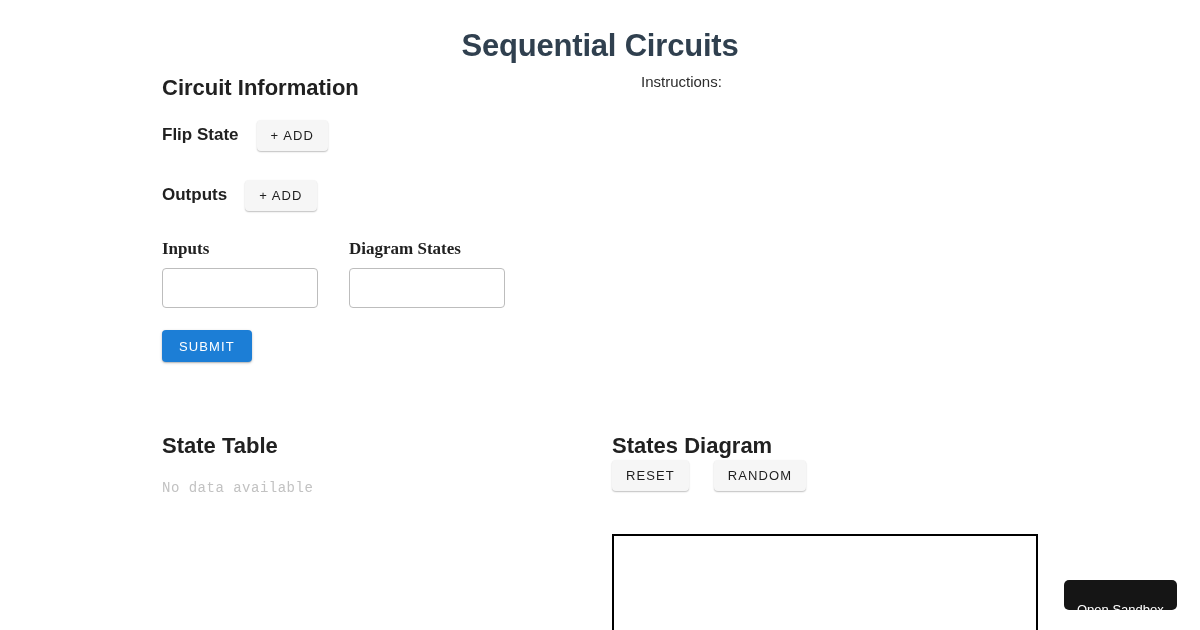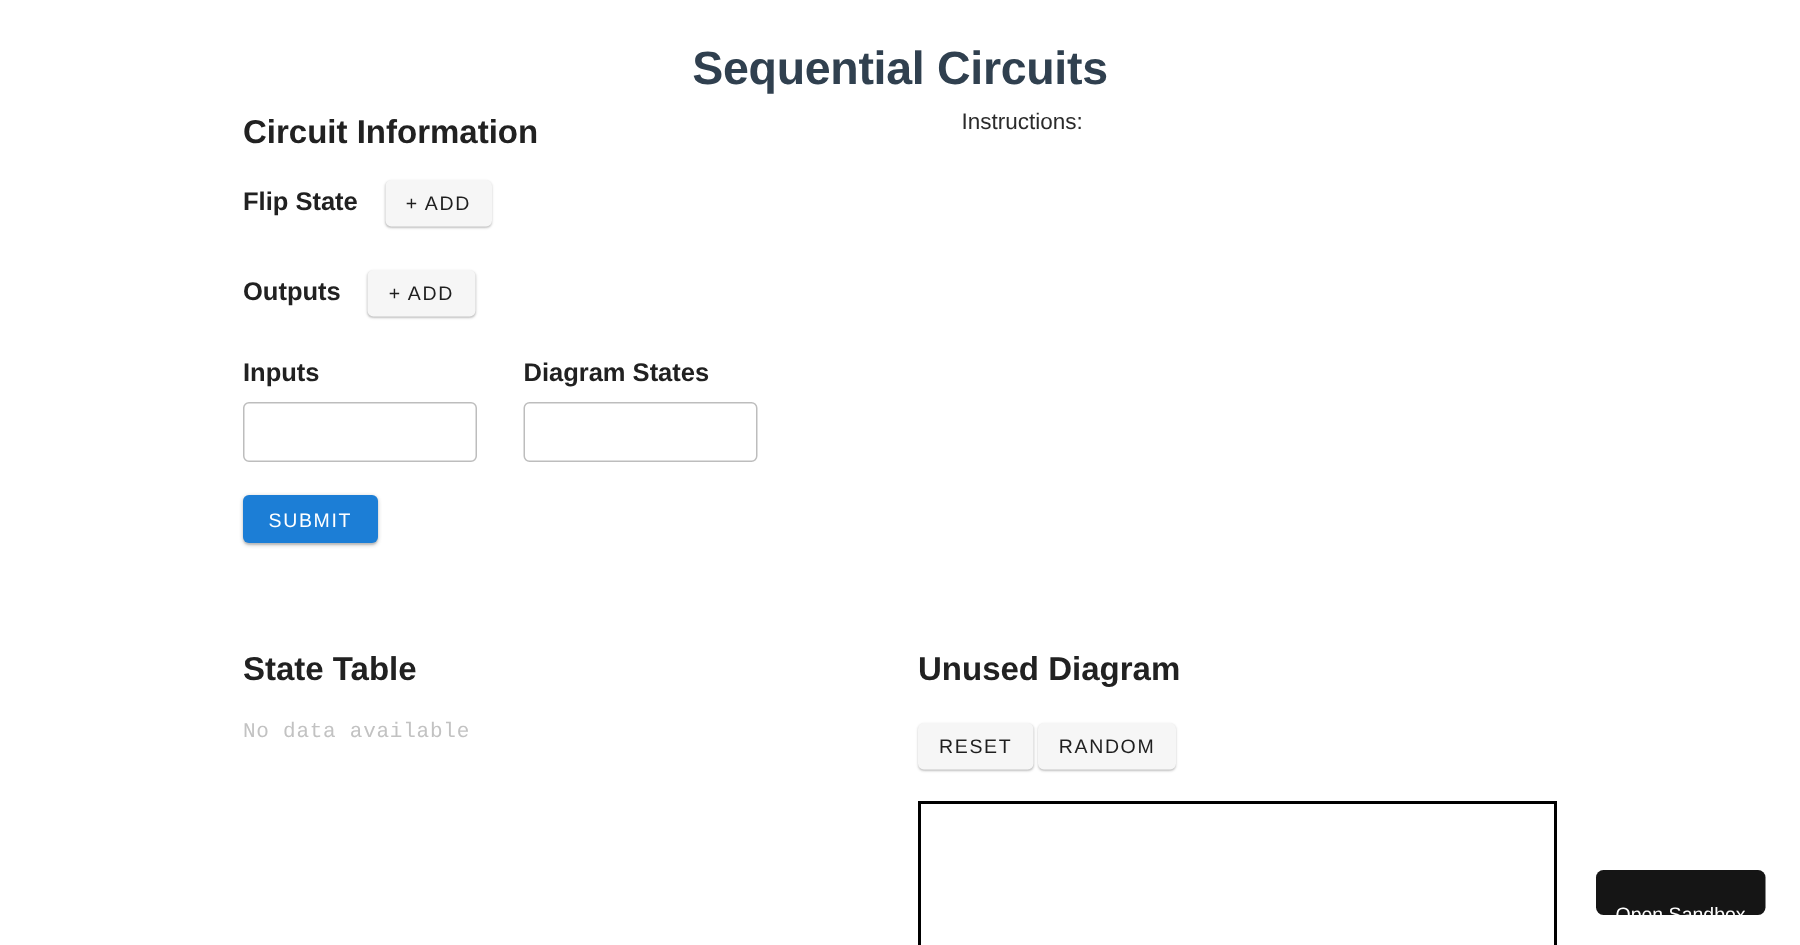--- a/index.html
+++ b/index.html
@@ -76,20 +76,21 @@
 
   .inputs-group        { position: absolute; left: 162px; top: 238px; width: 156px; }
   .unused-group        { position: absolute; left: 349px; top: 238px; width: 156px; }
   .group-label {
     font-size: 17px;
     font-weight: bold;
     color: #212121;
     line-height: 22px;
     display: block;
     margin-bottom: 8px;
+    font-family: Liberation Serif, serif;
   }
   .text-input {
     width: 156px;
     height: 40px;
     border: 1px solid #bdbdbd;
     border-radius: 4px;
     background: #ffffff;
     font-family: "Liberation Sans", sans-serif;
     font-size: 15px;
     color: #212121;
@@ -166,23 +167,23 @@
     left: 612px;
     top: 432px;
     font-size: 22px;
     font-weight: bold;
     color: #212121;
     line-height: 28px;
   }
   .diagram-buttons {
     position: absolute;
     left: 612px;
-    top: 482px;
+    top: 460px;
     display: flex;
-    gap: 3px;
+    gap: 25px;
     align-items: flex-end;
   }
   .diagram-canvas {
     position: absolute;
     left: 612px;
     top: 534px;
     width: 426px;
     height: 300px;
     border: 2px solid #000000;
     background: #ffffff;
@@ -238,21 +239,21 @@
   <button class="submit-button">SUBMIT</button>
 
   <div class="instructions-block">
     <div class="instructions-label">Instructions:</div>
     <div class="instructions-body"></div>
   </div>
 
   <div class="state-table-heading">State Table</div>
   <div class="state-table-empty">No data available</div>
 
-  <div class="state-diagram-heading">Unused Diagram</div>
+  <div class="state-diagram-heading">States Diagram</div>
 
   <div class="diagram-buttons">
     <button class="btn-light">RESET</button>
     <button class="btn-light">RANDOM</button>
   </div>
 
   <div class="diagram-canvas"></div>
 
   <button class="open-sandbox">Open Sandbox</button>
 

